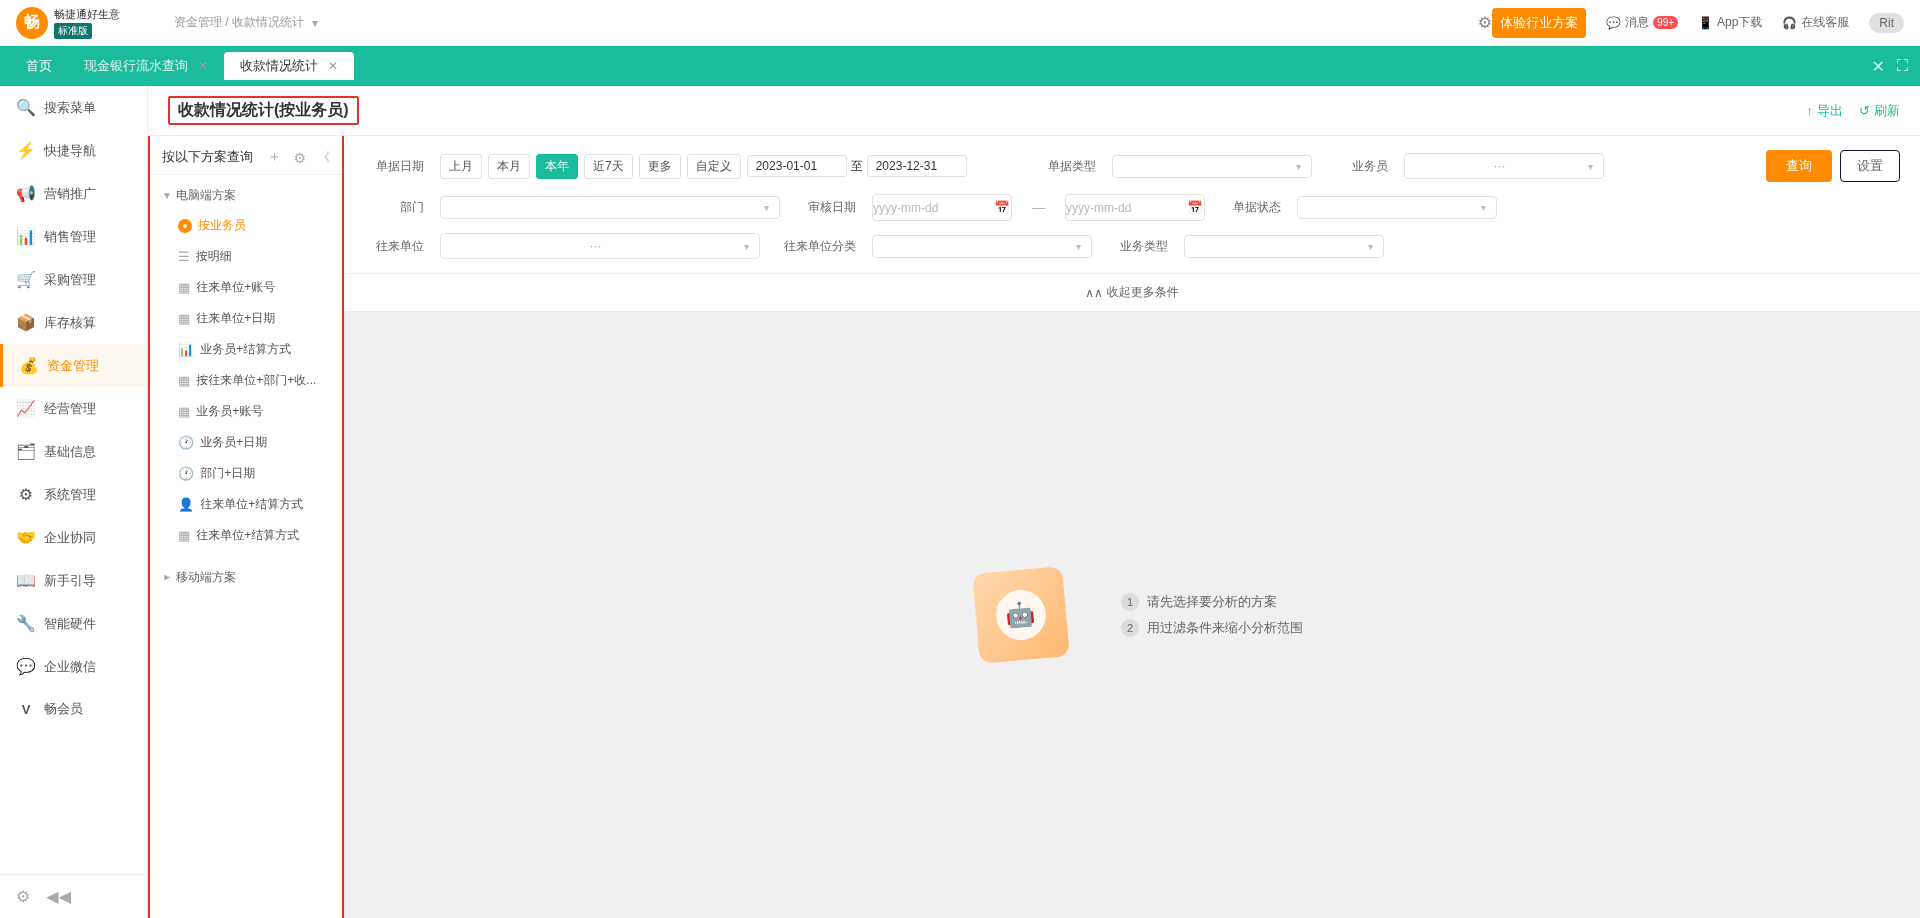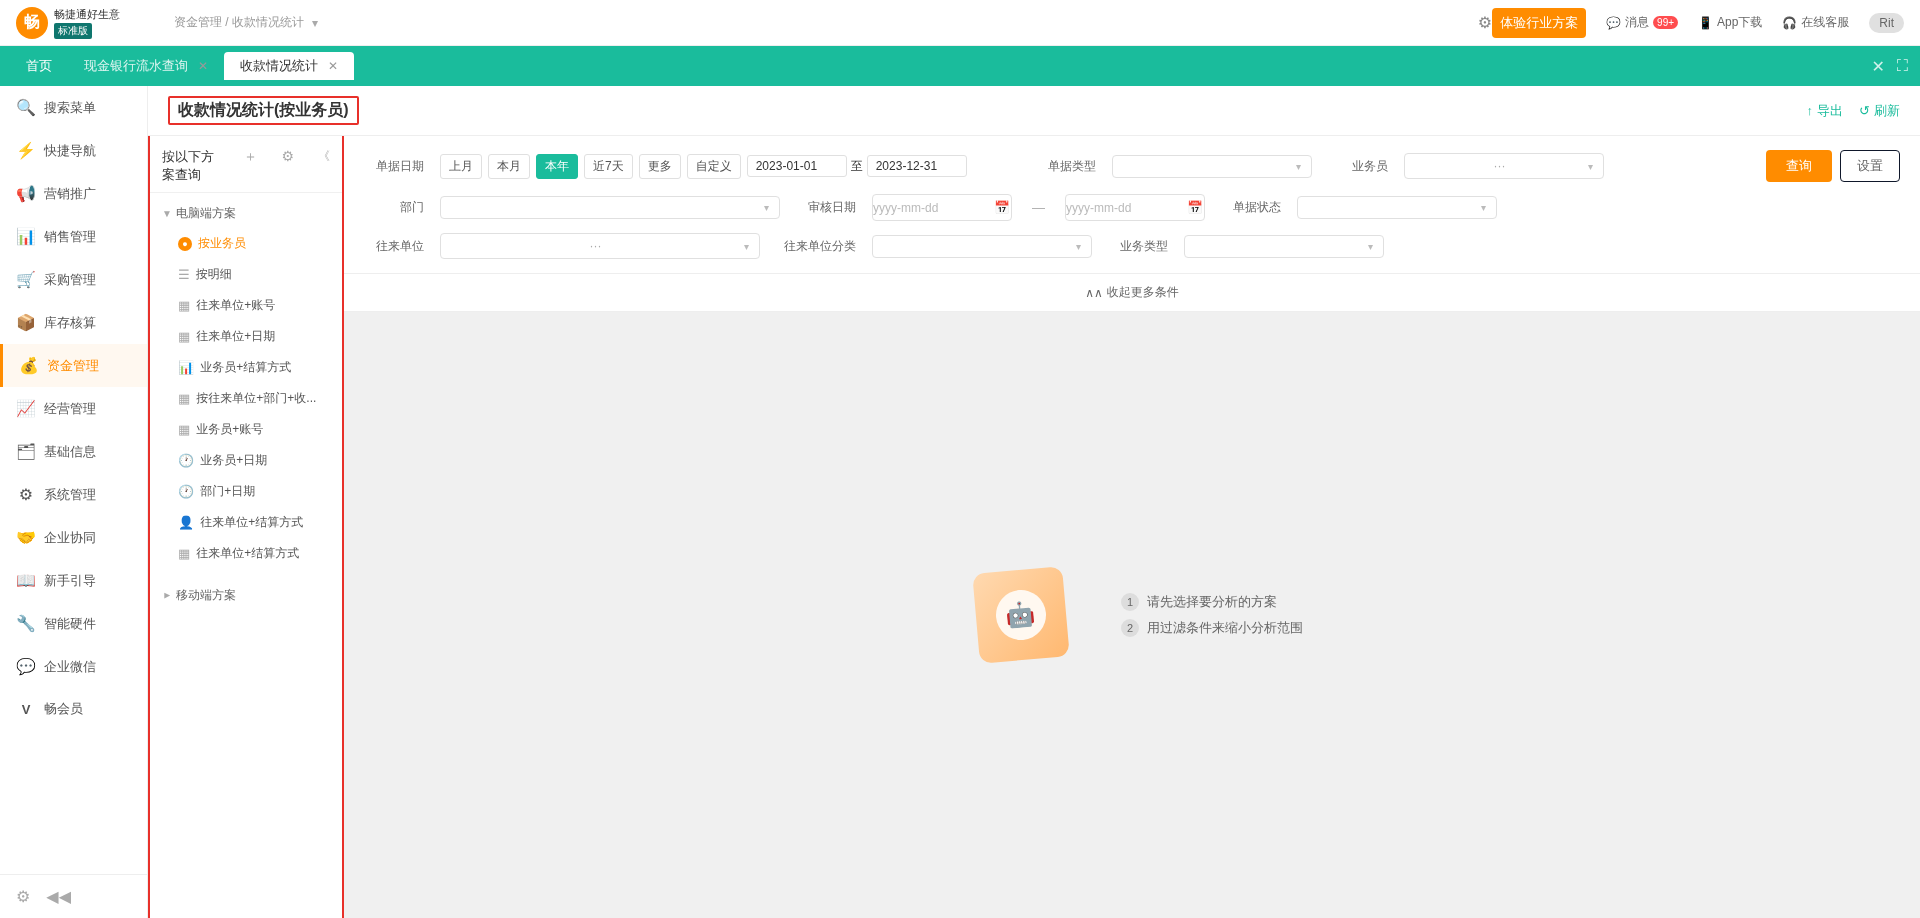--- a/index.html
+++ b/index.html
@@ -190,26 +190,26 @@
     
     .scheme-panel {
       width: 196px;
       background: #fff;
       border-right: 1px solid #eee;
       overflow-y: auto;
       flex-shrink: 0;
     }
     .scheme-header {
       display: flex;
-      align-items: flex-start;
+      align-items: flex-end;
       padding: 12px 12px 8px;
       font-size: 13px;
       color: #333;
       border-bottom: 1px solid #f0f0f0;
-      gap: 24px;
+      gap: 12px;
     }
     .scheme-header-label { flex: 1; font-weight: 500; }
     .scheme-header-icon {
       color: #aaa; cursor: pointer; font-size: 14px;
       background: none; border: none; padding: 0;
     }
     .scheme-group { padding: 6px 0; }
     .scheme-group-header {
       display: flex;
       align-items: center;

